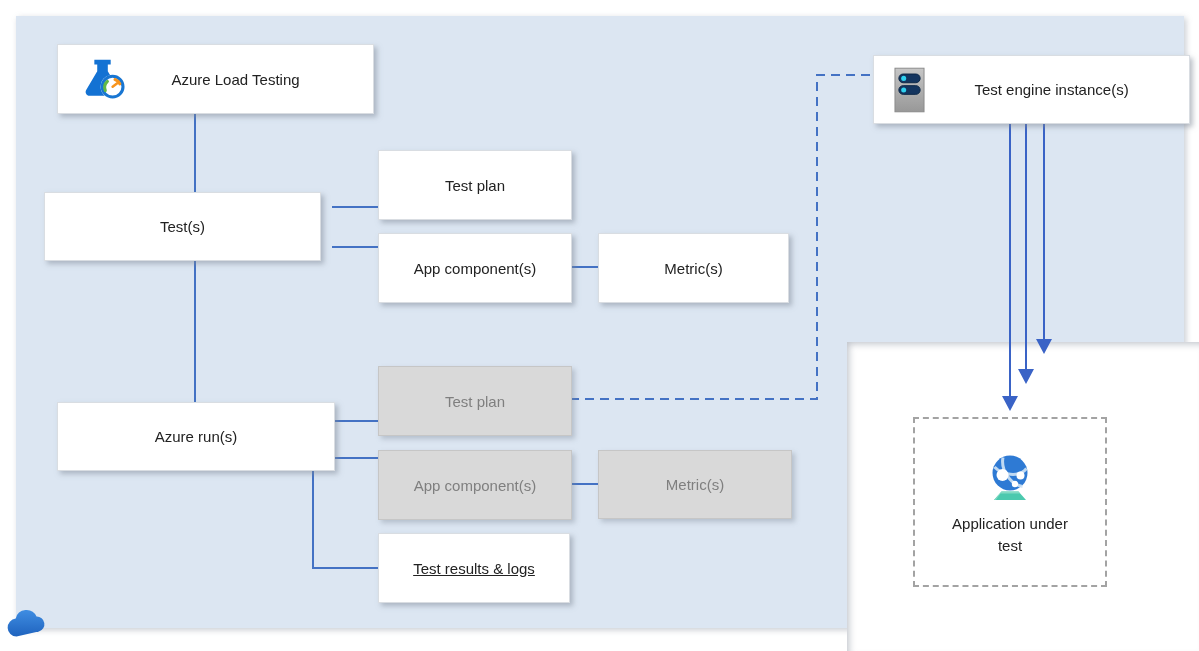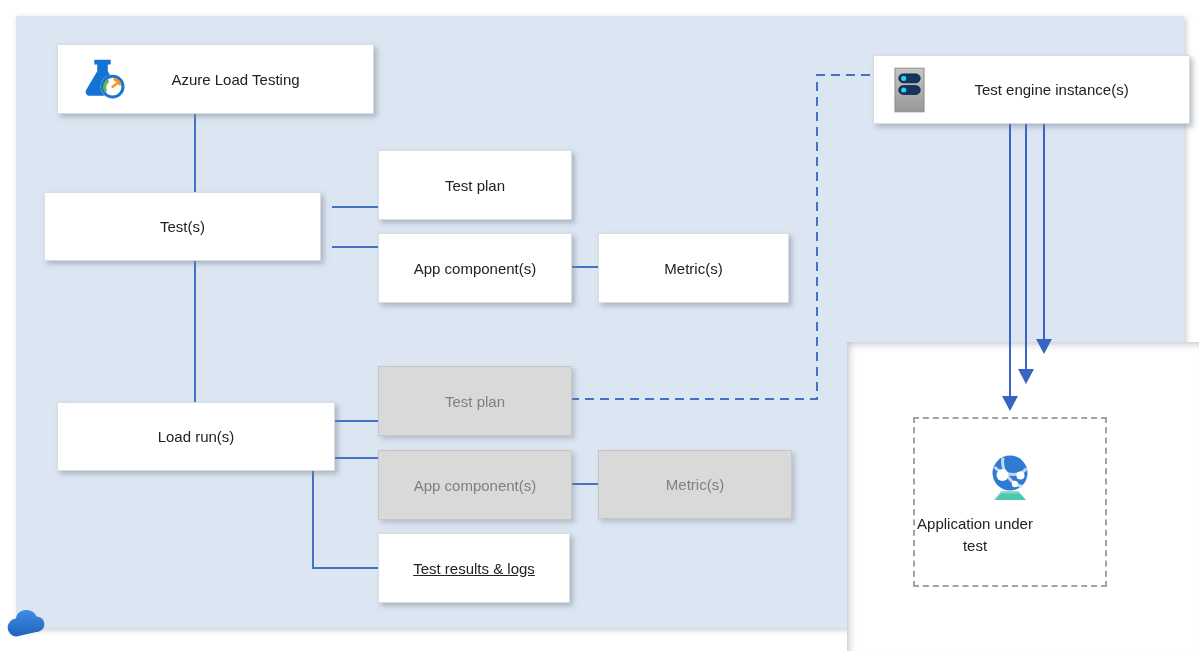--- a/index.html
+++ b/index.html
@@ -19,21 +19,21 @@
   .node{position:absolute;z-index:3;background:#ffffff;border:1px solid #d9dde2;
         box-shadow:3px 3px 5px rgba(125,135,150,.50);
         display:flex;align-items:center;justify-content:center;
         font-size:15px;color:#222222;text-align:center;}
   .node.gray{background:#d9d9d9;border:1px solid #c6c6c6;color:#7f7f7f;
         box-shadow:3px 3px 5px rgba(125,135,150,.40);}
   .node .ic{position:absolute;left:20px;top:50%;transform:translateY(-50%);line-height:0;}
   .node.with-icon{padding-left:40px;}
 
   .dashed-box{position:absolute;z-index:3;border:2px dashed #a3a3a3;background:transparent;
-        display:flex;flex-direction:column;justify-content:center;gap:8px;
+        display:flex;flex-direction:column;align-items:center;justify-content:center;gap:8px;
         font-size:15px;color:#222222;text-align:center;}
   .dashed-box .cap{width:120px;line-height:1.5;}
 
   .cloud{position:absolute;left:6px;top:608px;z-index:4;line-height:0;}
 </style>
 </head>
 <body>
 
 <div id="canvas">
 
@@ -108,21 +108,21 @@
 
   <div class="node" style="left:378px;top:233px;width:192px;height:68px;">
     <span>App component(s)</span>
   </div>
 
   <div class="node" style="left:598px;top:233px;width:189px;height:68px;">
     <span>Metric(s)</span>
   </div>
 
   <div class="node" style="left:57px;top:402px;width:276px;height:67px;">
-    <span>Load run(s)</span>
+    <span>Azure run(s)</span>
   </div>
 
   <div class="node gray" style="left:378px;top:366px;width:192px;height:68px;">
     <span>Test plan</span>
   </div>
 
   <div class="node gray" style="left:378px;top:450px;width:192px;height:68px;">
     <span>App component(s)</span>
   </div>
 

